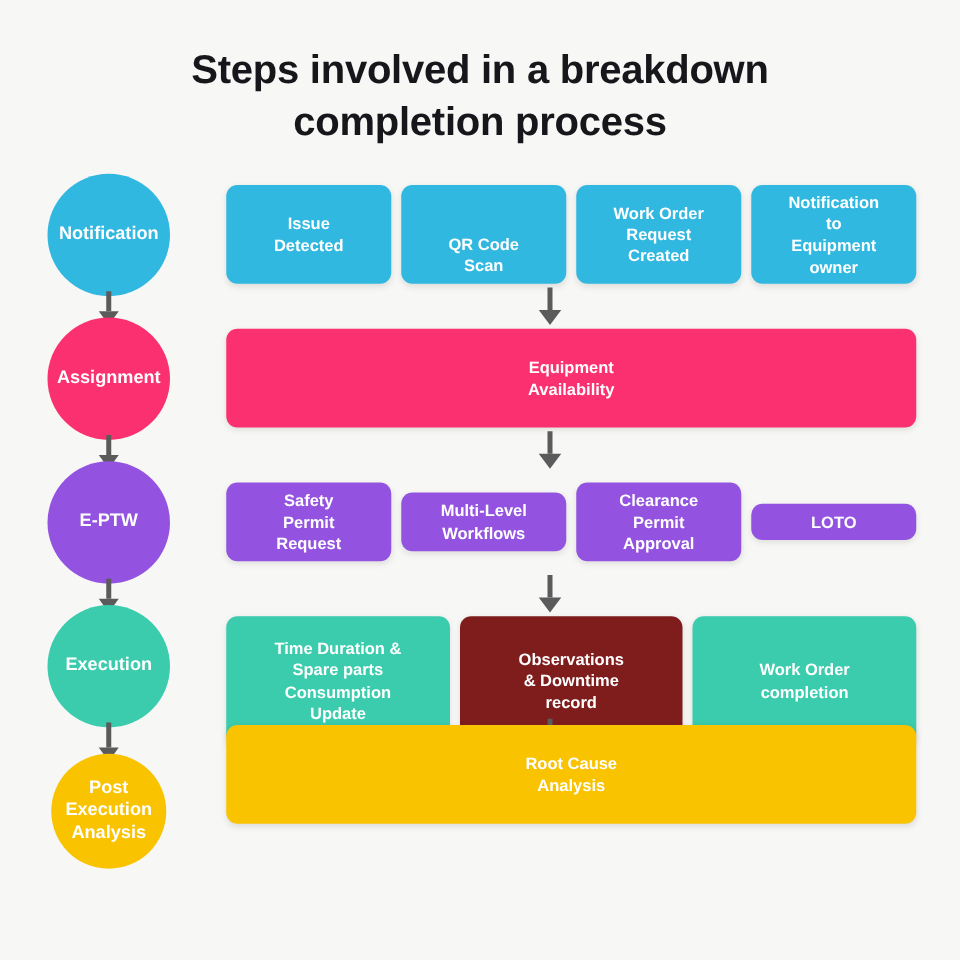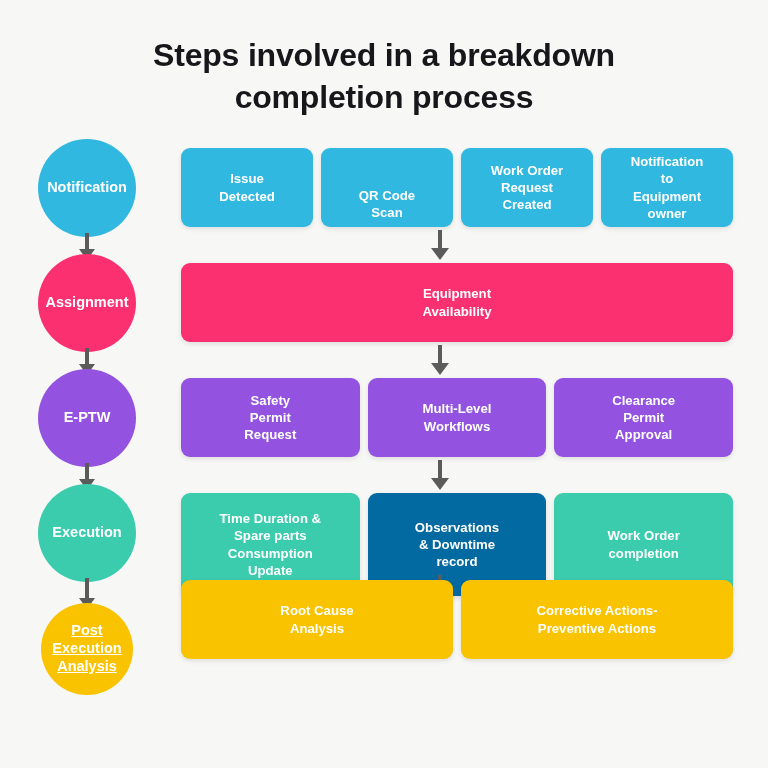--- a/index.html
+++ b/index.html
@@ -165,21 +165,21 @@
         <div class="shaft" style="height: 16px; background: rgb(91, 91, 91);"></div>
         <div class="head" style="top: 16px; border-top-color: rgb(91, 91, 91);"></div>
       </div>
       <div class="stage-circle" style="width: 98px; height: 98px; left: 38px; top: 484px; background: rgb(58, 204, 173);">
         <span class="lbl">Execution</span>
       </div>
       <div class="v-arrow" style="left: 79px; top: 578px; height: 31px;">
         <div class="shaft" style="height: 20px; background: rgb(91, 91, 91);"></div>
         <div class="head" style="top: 20px; border-top-color: rgb(91, 91, 91);"></div>
       </div>
-      <div class="stage-circle" style="width: 92px; height: 92px; left: 41px; top: 603px; background: rgb(249, 195, 0); text-decoration: underline;">
+      <div class="stage-circle" style="width: 92px; height: 92px; left: 41px; top: 603px; background: rgb(249, 195, 0);">
         <span class="lbl">Post<br>Execution<br>Analysis</span>
       </div>
     </div>
 
   <div class="rows">
       <div class="row" style="top: 148px; height: 79px;">
         <div class="pbox" style="background: rgb(49, 184, 224); flex: 1 1 0px;">
           <span class="txt">Issue<br>Detected</span>
         </div>
         <div class="pbox" style="background: rgb(49, 184, 224); flex: 1 1 0px; align-items: flex-end;">
@@ -198,53 +198,53 @@
       </div>
       <div class="row" style="top: 263px; height: 79px;">
         <div class="pbox" style="background: rgb(250, 48, 112); flex: 1 1 0px;">
           <span class="txt">Equipment<br>Availability</span>
         </div>
       </div>
       <div class="row-arrow" style="left: 431px; top: 345px; height: 30px;">
         <div class="shaft" style="height: 18px; background: rgb(91, 91, 91);"></div>
         <div class="head" style="top: 18px; border-top-color: rgb(91, 91, 91);"></div>
       </div>
-      <div class="row" style="top: 378px; height: 79px;">
+      <div class="row" style="top: 378px; height: 79px; align-items: center;">
         <div class="pbox" style="background: rgb(147, 83, 224); flex: 1 1 0px;">
           <span class="txt">Safety<br>Permit<br>Request</span>
         </div>
         <div class="pbox" style="background: rgb(147, 83, 224); flex: 1 1 0px;">
           <span class="txt">Multi-Level<br>Workflows</span>
         </div>
         <div class="pbox" style="background: rgb(147, 83, 224); flex: 1 1 0px;">
           <span class="txt">Clearance<br>Permit<br>Approval</span>
+        </div>
+        <div class="pbox" style="background: rgb(147, 83, 224); flex: 1 1 0px;">
+          <span class="txt">LOTO</span>
         </div>
       </div>
       <div class="row-arrow" style="left: 431px; top: 460px; height: 30px;">
         <div class="shaft" style="height: 18px; background: rgb(91, 91, 91);"></div>
         <div class="head" style="top: 18px; border-top-color: rgb(91, 91, 91);"></div>
       </div>
       <div class="row" style="top: 493px; height: 103px;">
         <div class="pbox" style="background: rgb(58, 204, 173); flex: 1 1 0px;">
           <span class="txt">Time Duration &amp;<br>Spare parts<br>Consumption<br>Update</span>
         </div>
-        <div class="pbox" style="background: #0369a1; flex: 1 1 0px;">
+        <div class="pbox" style="background: #7f1d1d; flex: 1 1 0px;">
           <span class="txt">Observations<br>&amp; Downtime<br>record</span>
         </div>
         <div class="pbox" style="background: rgb(58, 204, 173); flex: 1 1 0px;">
           <span class="txt">Work Order<br>completion</span>
         </div>
       </div>
       <div class="row-arrow" style="left: 431px; top: 575px; height: 31px;">
         <div class="shaft" style="height: 19px; background: rgb(91, 91, 91);"></div>
         <div class="head" style="top: 19px; border-top-color: rgb(91, 91, 91);"></div>
       </div>
       <div class="row" style="top: 580px; height: 79px;">
         <div class="pbox" style="background: rgb(249, 195, 0); flex: 1 1 0px;">
           <span class="txt">Root Cause<br>Analysis</span>
         </div>
-        <div class="pbox" style="background: rgb(249, 195, 0); flex: 1 1 0px;">
-          <span class="txt">Corrective Actions-<br>Preventive Actions</span>
-        </div>
       </div>
     </div>
 
 </div>
 
 </body></html>

